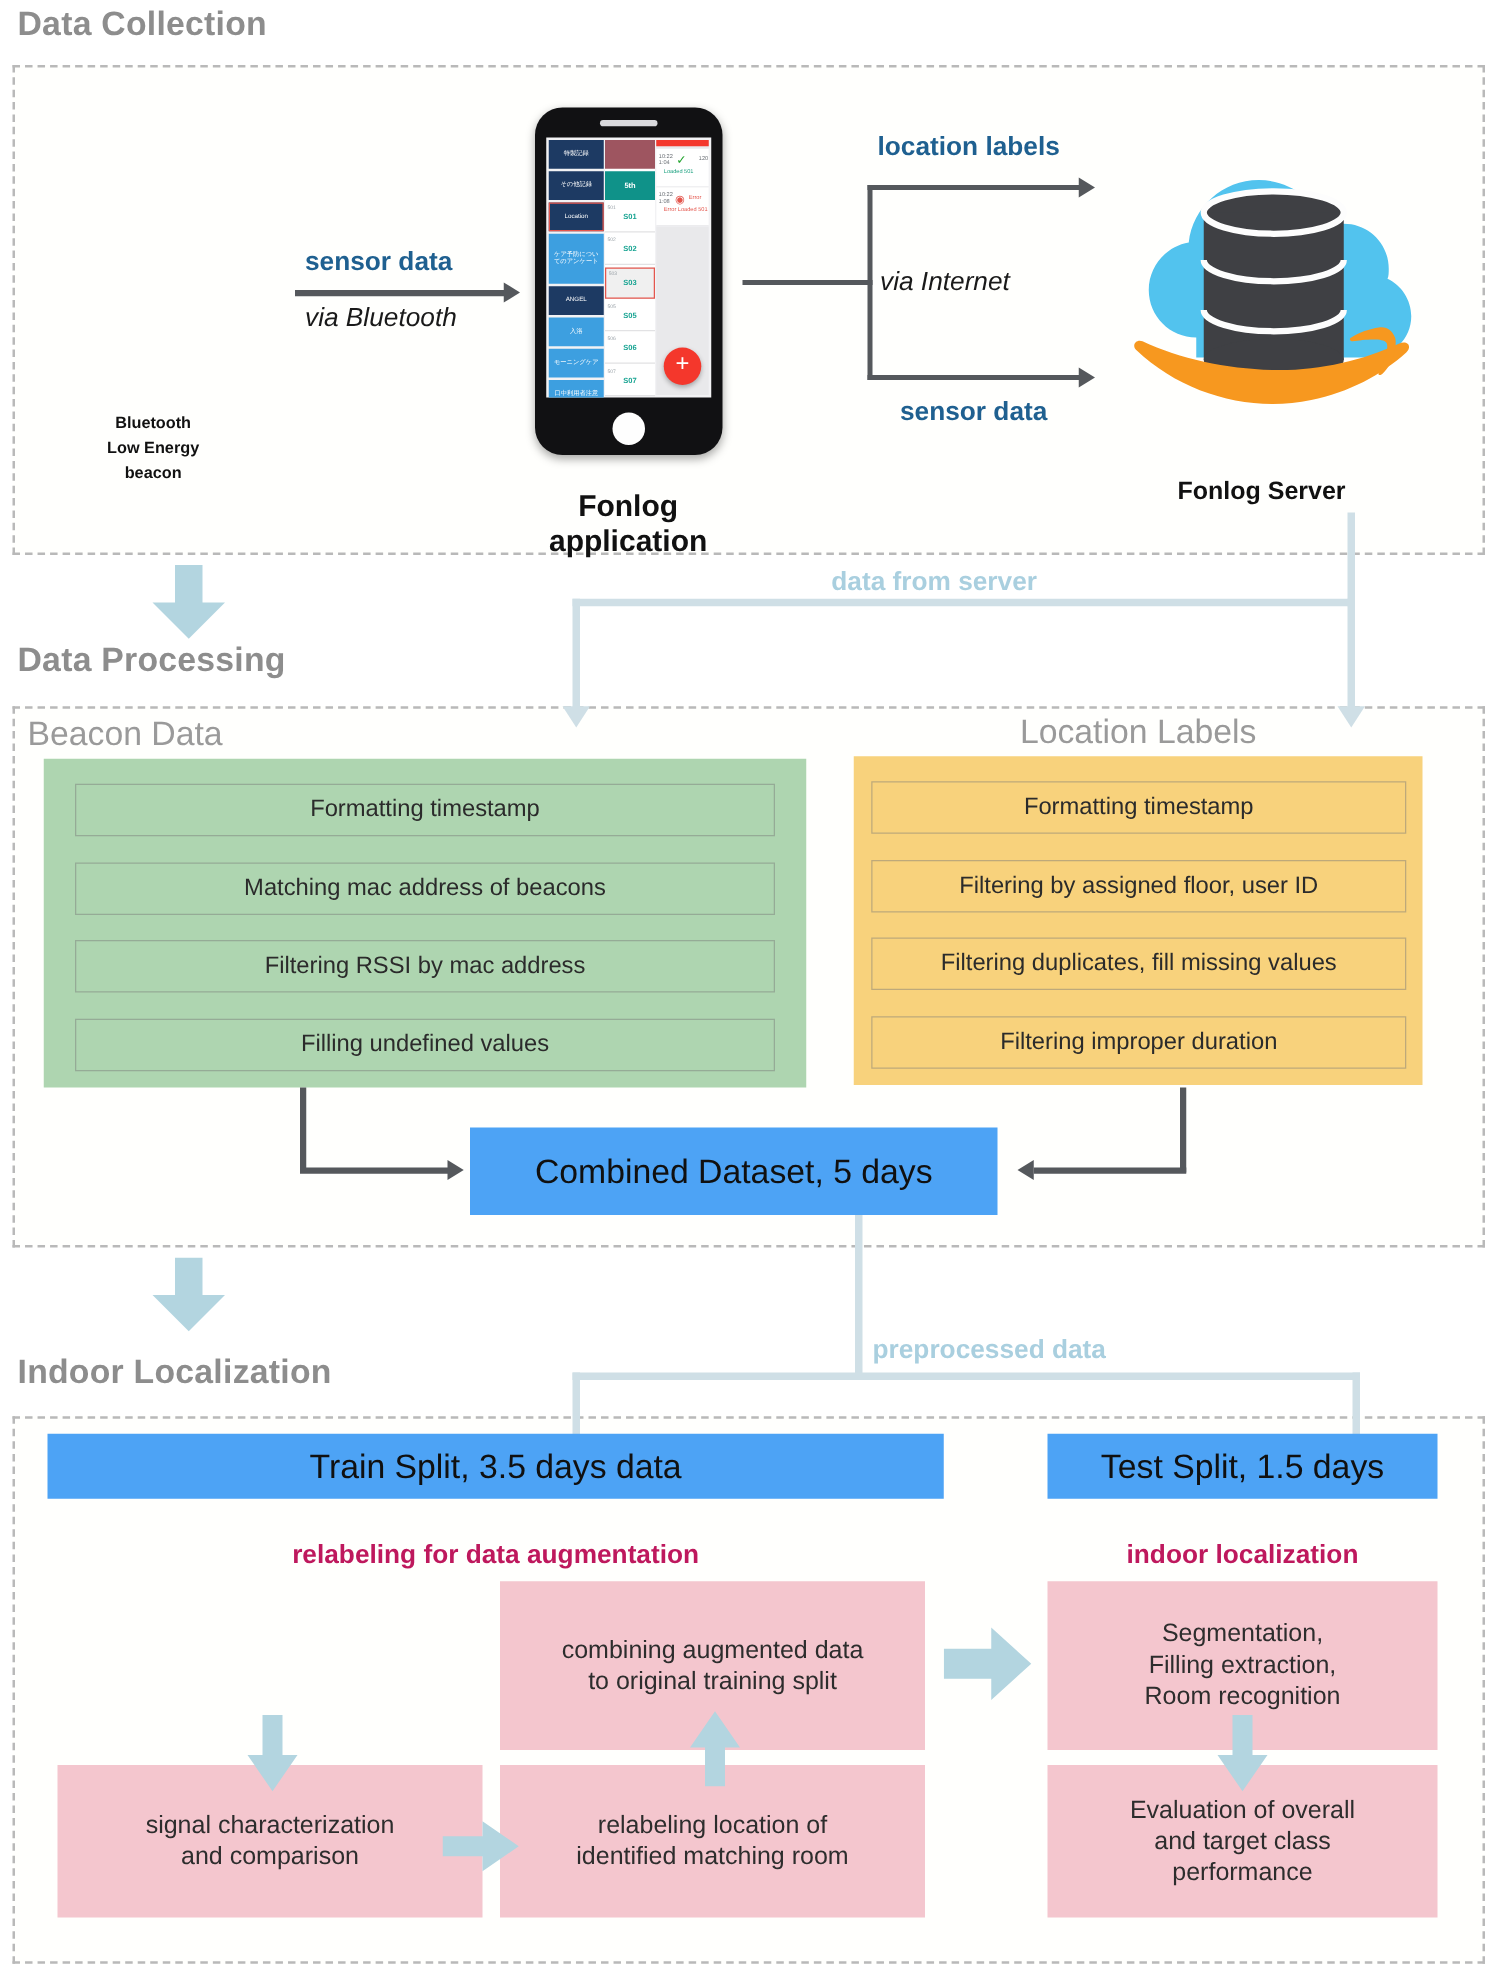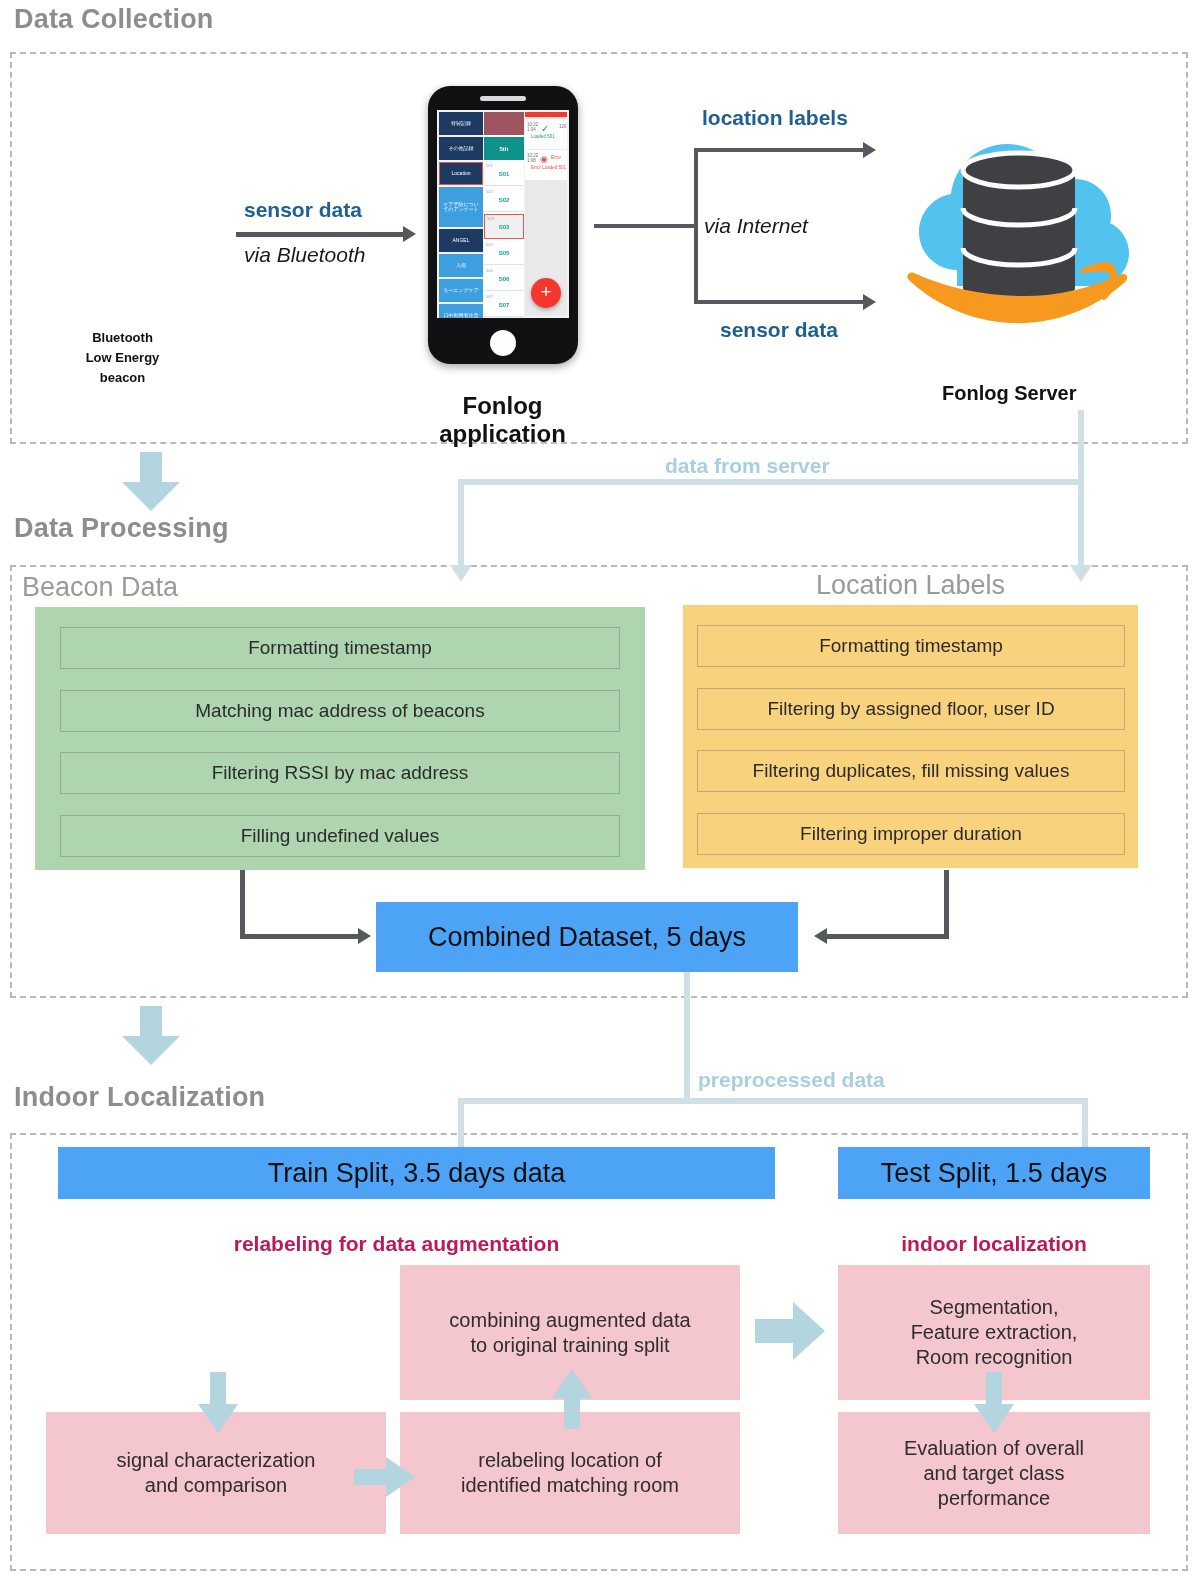--- a/index.html
+++ b/index.html
@@ -307,21 +307,21 @@
   <div class="abs dashed-panel" style="left:10px;top:1133px;width:1178px;height:438px;"></div>
 
   <div class="abs lb-line" style="left:684px;top:972px;width:6px;height:132px;"></div>
   <div class="abs lb-line" style="left:458px;top:1098px;width:630px;height:6px;"></div>
   <div class="abs lb-line" style="left:458px;top:1098px;width:6px;height:76px;"></div>
   <div class="abs lb-arrow-d" style="left:450px;top:1170px;"></div>
   <div class="abs lb-line" style="left:1082px;top:1098px;width:6px;height:70px;"></div>
   <div class="abs lb-arrow-d" style="left:1074px;top:1164px;"></div>
   <div class="abs lb-label" style="left:698px;top:1068px;">preprocessed data</div>
 
-  <div class="abs blue-bar" style="left:38px;top:1147px;width:717px;height:52px;font-size:27px;margin-left:20px;">Train Split, 3.5 days data</div>
+  <div class="abs blue-bar" style="left:38px;top:1147px;width:717px;height:52px;font-size:27px;">Train Split, 3.5 days data</div>
   <div class="abs blue-bar" style="left:838px;top:1147px;width:312px;height:52px;font-size:27px;">Test Split, 1.5 days</div>
 
   <div class="abs sub-title" style="left:38px;top:1232px;width:717px;">relabeling for data augmentation</div>
   <div class="abs sub-title" style="left:838px;top:1232px;width:312px;">indoor localization</div>
 
   <div class="abs pink-box" style="left:400px;top:1265px;width:340px;height:135px;white-space:pre-line;">combining augmented data
 to original training split</div>
   <div class="abs pink-box" style="left:46px;top:1412px;width:340px;height:122px;white-space:pre-line;">signal characterization
 and comparison</div>
   <div class="abs pink-box" style="left:400px;top:1412px;width:340px;height:122px;white-space:pre-line;">relabeling location of
@@ -335,21 +335,21 @@
   </svg>
   <svg class="abs" style="left:550px;top:1368px;" width="44" height="62" viewBox="0 0 44 62">
     <polygon points="22,1 42,30 30,30 30,61 14,61 14,30 2,30" fill="#b3d5e0"></polygon>
   </svg>
 
   <svg class="abs" style="left:755px;top:1300px;" width="72" height="62" viewBox="0 0 72 62">
     <polygon points="0,19 38,19 38,2 70,31 38,60 38,43 0,43" fill="#b3d5e0"></polygon>
   </svg>
 
   <div class="abs pink-box" style="left:838px;top:1265px;width:312px;height:135px;white-space:pre-line;">Segmentation,
-Feature extraction,
+Filling extraction,
 Room recognition</div>
   <div class="abs pink-box" style="left:838px;top:1412px;width:312px;height:122px;white-space:pre-line;">Evaluation of overall
 and target class
 performance</div>
 
   <svg class="abs" style="left:972px;top:1372px;" width="44" height="62" viewBox="0 0 44 62">
     <polygon points="14,0 30,0 30,32 42,32 22,61 2,32 14,32" fill="#b3d5e0"></polygon>
   </svg>
 
 </div>

